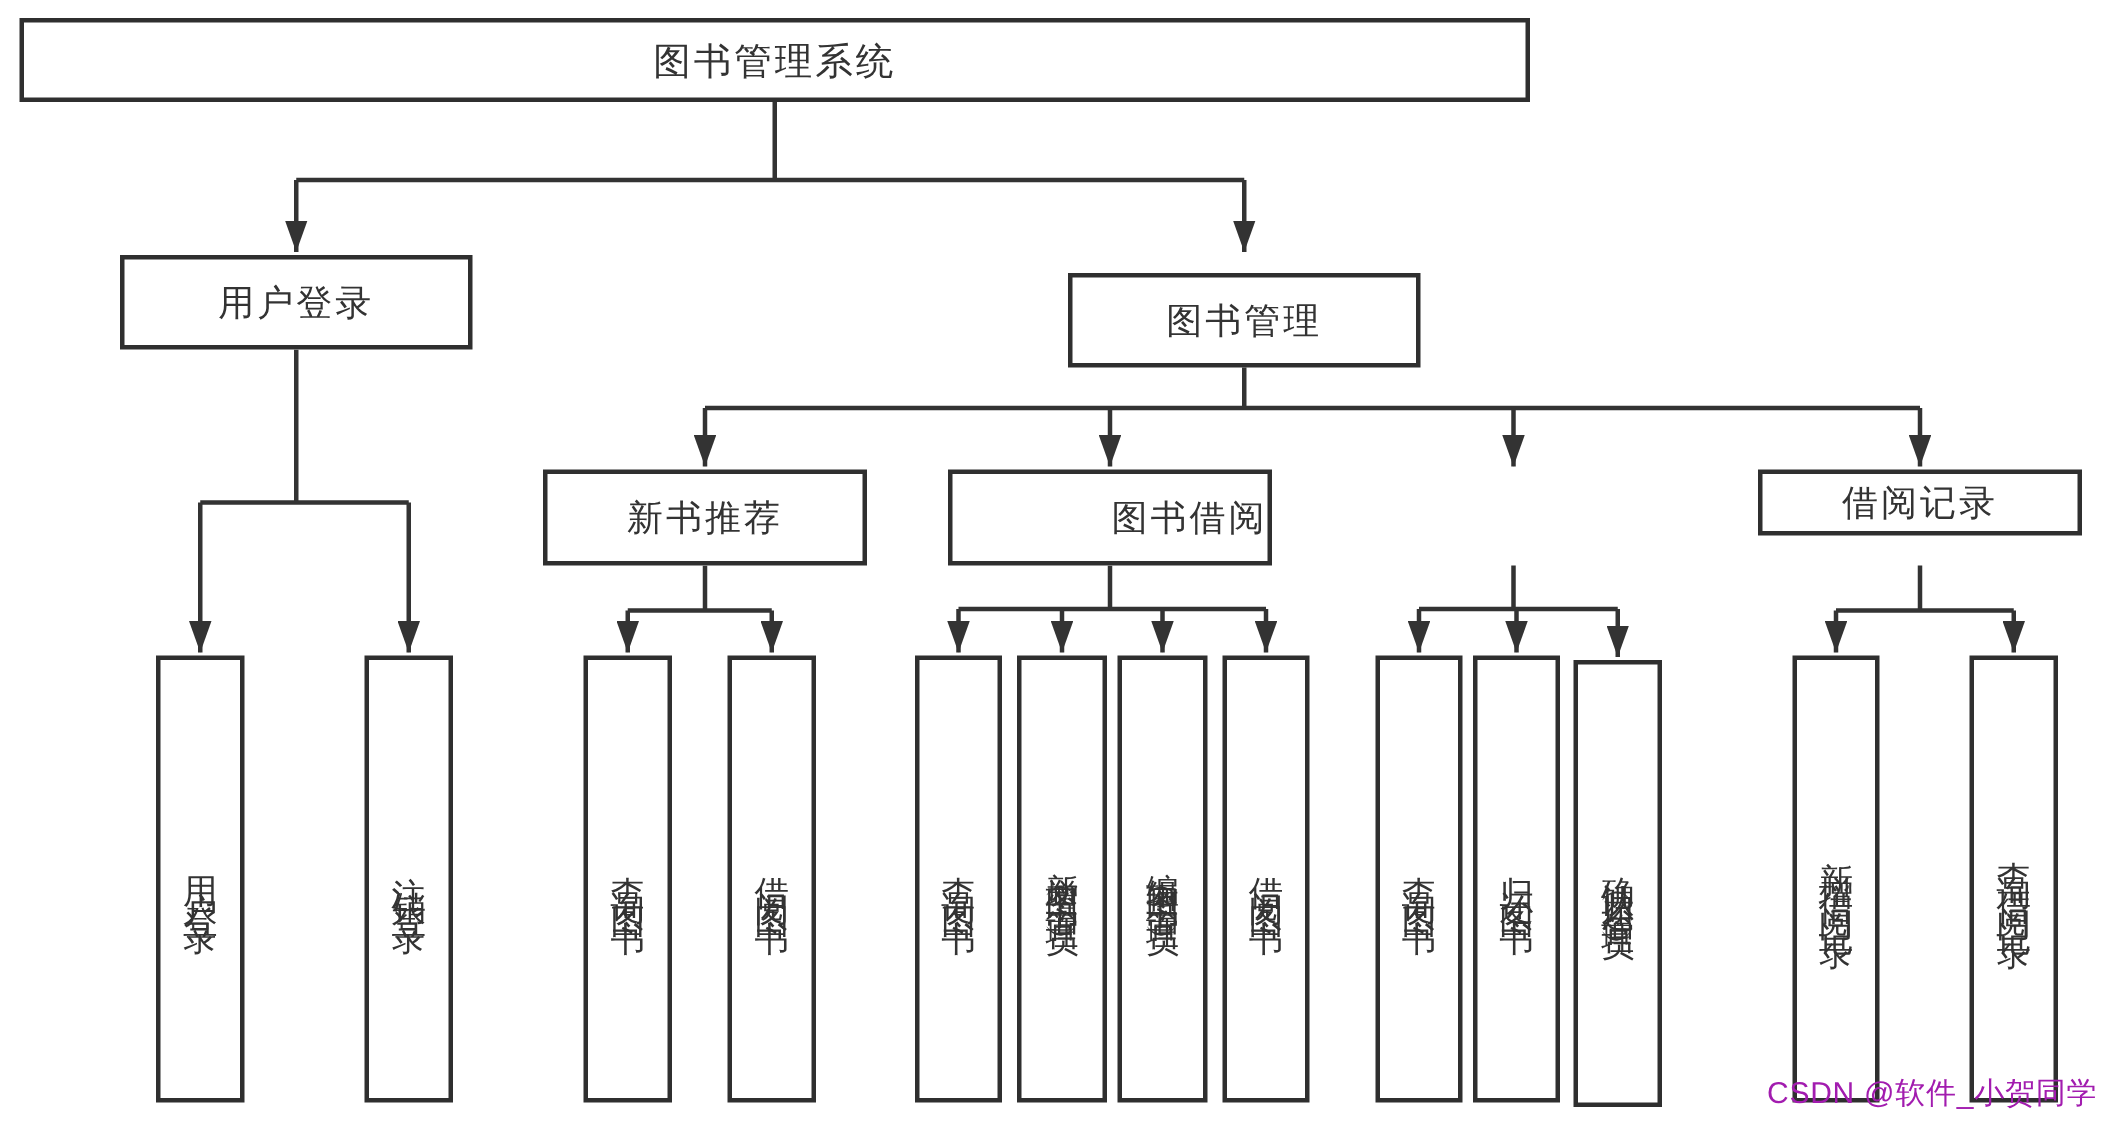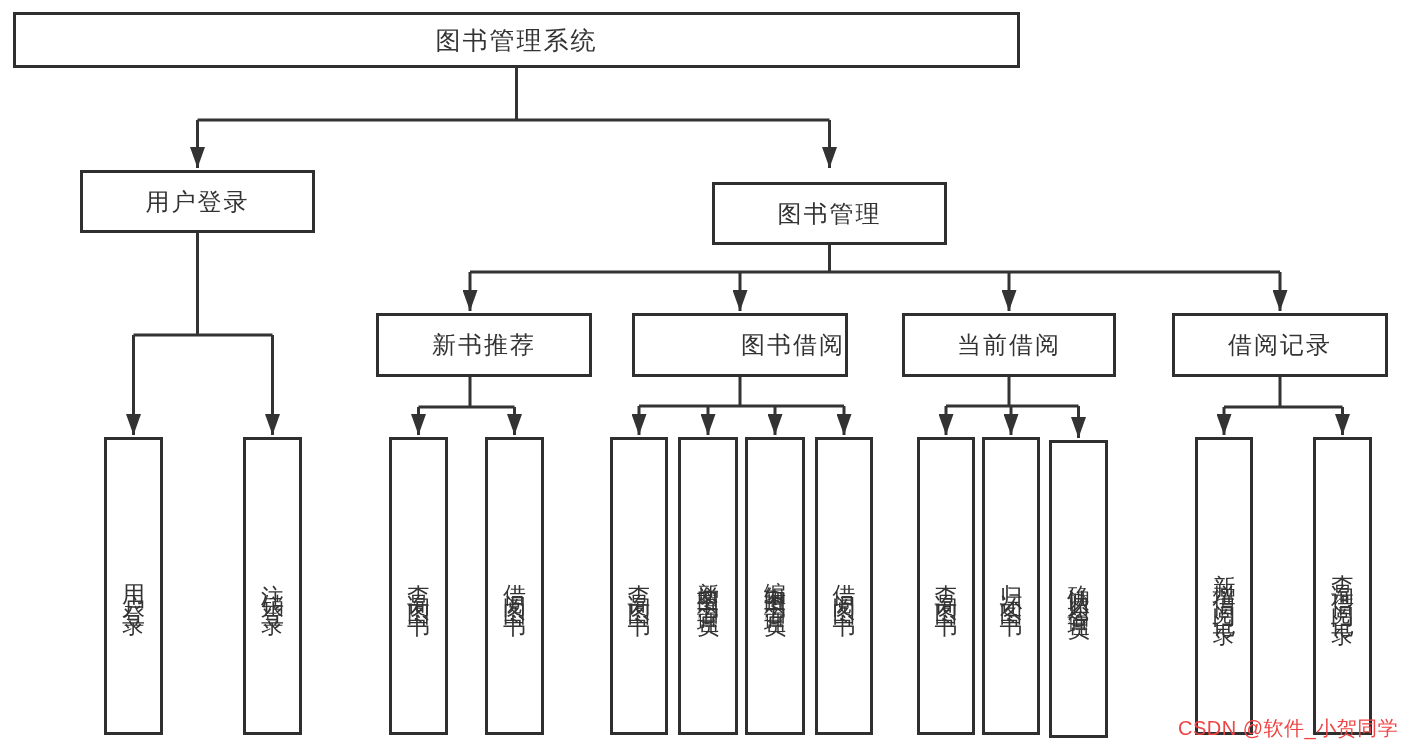--- a/index.html
+++ b/index.html
@@ -40,21 +40,21 @@
     line-height:1;
     color:#333333;
     white-space:nowrap;
   }
   .vbox.tight .vtext { font-size:22px; letter-spacing:5px; }
 
   .watermark {
     position:absolute;
     left:1178px; top:715px;
     font-size:20px;
-    color:#ef4444;
+    color:#a21caf;
     letter-spacing:0.5px;
     z-index:10;
     white-space:nowrap;
   }
 </style>
 </head>
 <body>
 
 <div id="canvas">
 
@@ -98,30 +98,27 @@
     <span>图书管理系统</span>
   </div>
 
   <div class="hbox" style="left:80px; top:170px; width:235px; height:63px;">
     <span>用户登录</span>
   </div>
   <div class="hbox" style="left:712px; top:170px; width:235px; height:63px;margin-top:12px;">
     <span>图书管理</span>
   </div>
 
-  <div class="hbox" style="left:376px; top:313px; width:216px; height:64px;">
+  <div class="hbox" style="left:362px; top:313px; width:216px; height:64px;">
     <span>新书推荐</span>
   </div>
   <div class="hbox" style="left:632px; top:313px; width:216px; height:64px;justify-content:flex-end;">
     <span>图书借阅</span>
   </div>
-  <div class="hbox" style="left:902px; top:313px; width:214px; height:64px;">
-    <span>当前借阅</span>
-  </div>
-  <div class="hbox" style="left:1172px; top:313px; width:216px; height:64px;text-align:right;">
+  <div class="hbox" style="left:1172px; top:313px; width:216px; height:44px;text-align:right;">
     <span>借阅记录</span>
   </div>
 
   <div class="vbox" style="left:104px;">
     <span class="vtext">用户登录</span>
   </div>
   <div class="vbox" style="left:243px;">
     <span class="vtext">注销登录</span>
   </div>
 

